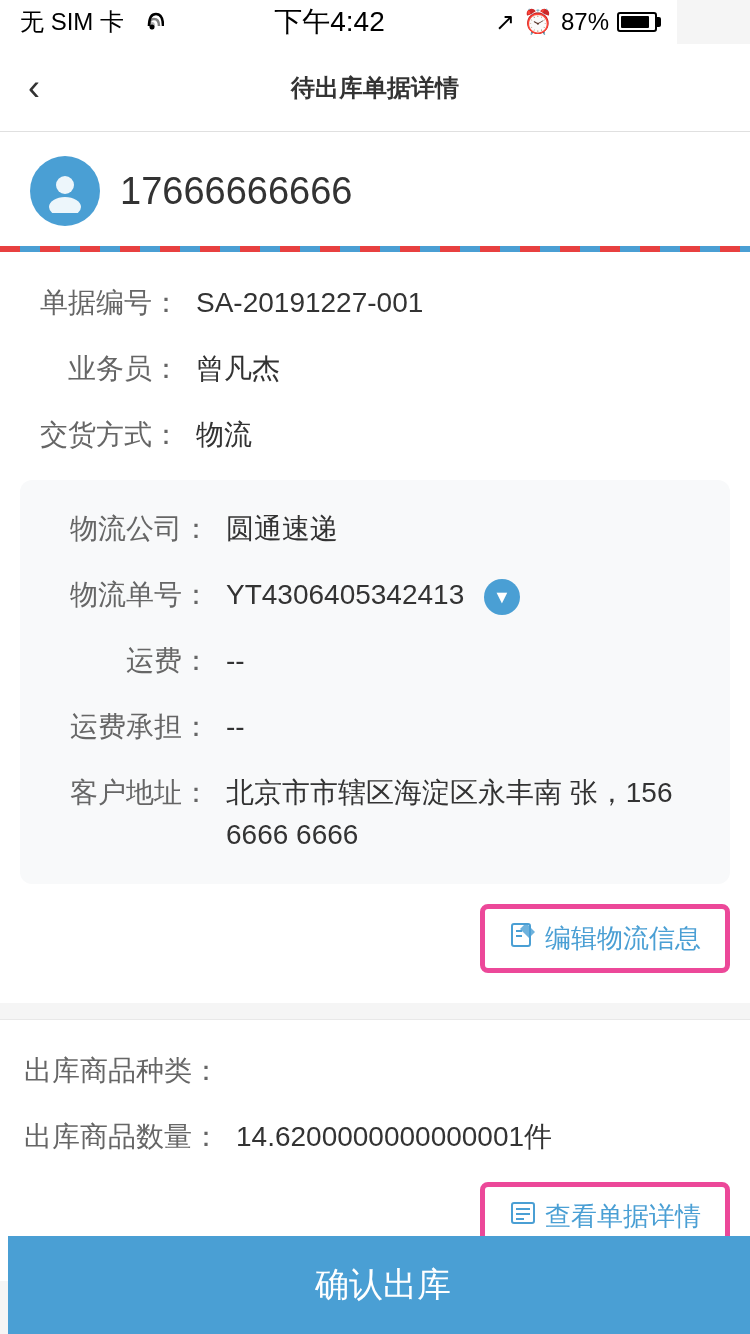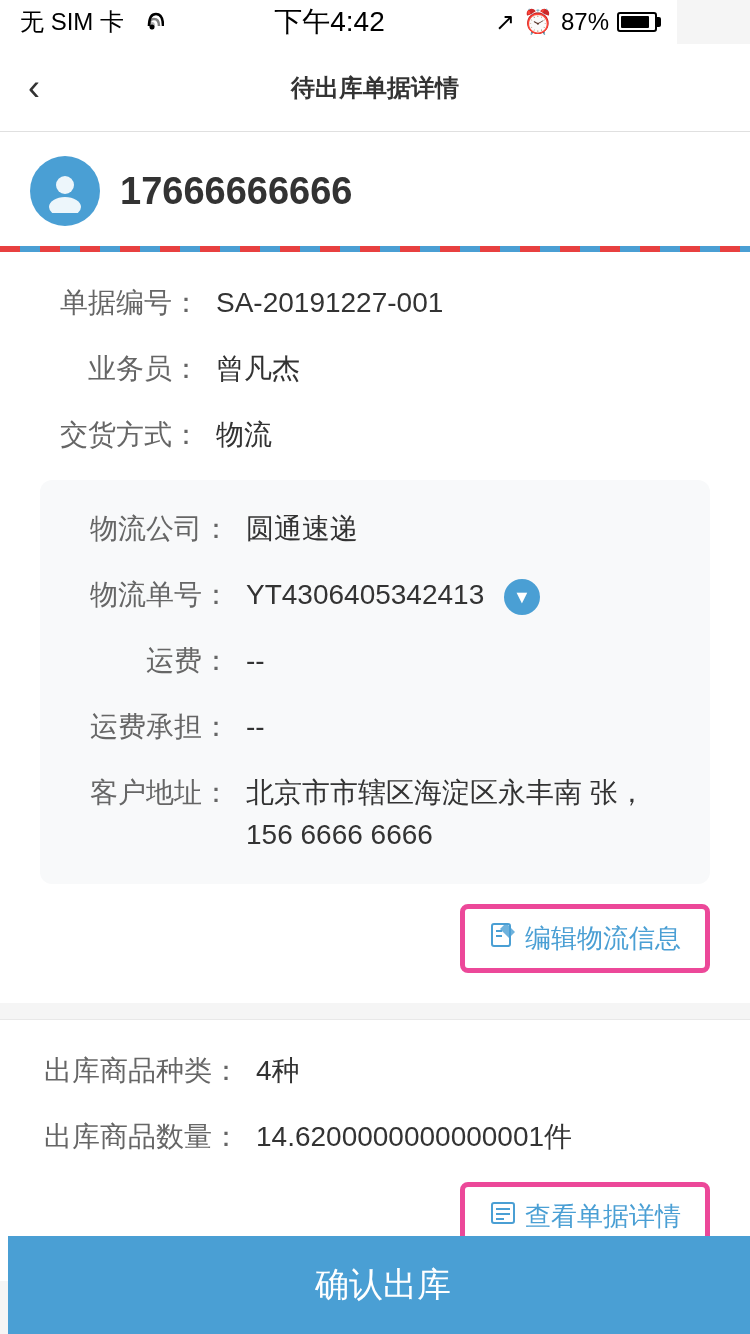--- a/index.html
+++ b/index.html
@@ -78,21 +78,21 @@
       width: 70px; height: 70px;
       border-radius: 50%;
       background: #4a9fd4;
       display: flex; align-items: center; justify-content: center;
       font-size: 40px;
       color: #fff;
       flex-shrink: 0;
     }
     .user-phone {
       font-size: 38px;
-      font-weight: 700;
+      font-weight: 400;
       color: #333;
     }
 
     
     .dashed-divider {
       width: 100%;
       height: 6px;
       background: repeating-linear-gradient(
         90deg,
         #e84040 0px, #e84040 20px,
@@ -143,21 +143,21 @@
       color: white;
       font-size: 18px;
       position: absolute;
       top: 50%; left: 50%;
       transform: translate(-50%, -50%);
     }
 
     
     .section {
       background: #fff;
-      padding: 30px 40px;
+      padding: 30px 20px;
       margin-bottom: 16px;
     }
 
     
     .edit-btn {
       display: flex;
       align-items: center;
       justify-content: flex-end;
       margin-top: 20px;
     }
@@ -314,21 +314,20 @@
         <span>编辑物流信息</span>
       </button>
     </div>
   </div>
 
   <div class="divider"></div>
 
   <div class="section">
     <div class="info-row">
       <span class="info-label" style="min-width:200px;">出库商品种类：</span>
-      <span class="info-value">4种</span>
     </div>
     <div class="info-row">
       <span class="info-label" style="min-width:200px;">出库商品数量：</span>
       <span class="info-value">14.620000000000000​1件</span>
     </div>
 
     <div class="view-btn">
       <button class="btn-outline">
         <span>
           <svg width="28" height="28" viewBox="0 0 28 28" fill="none">

